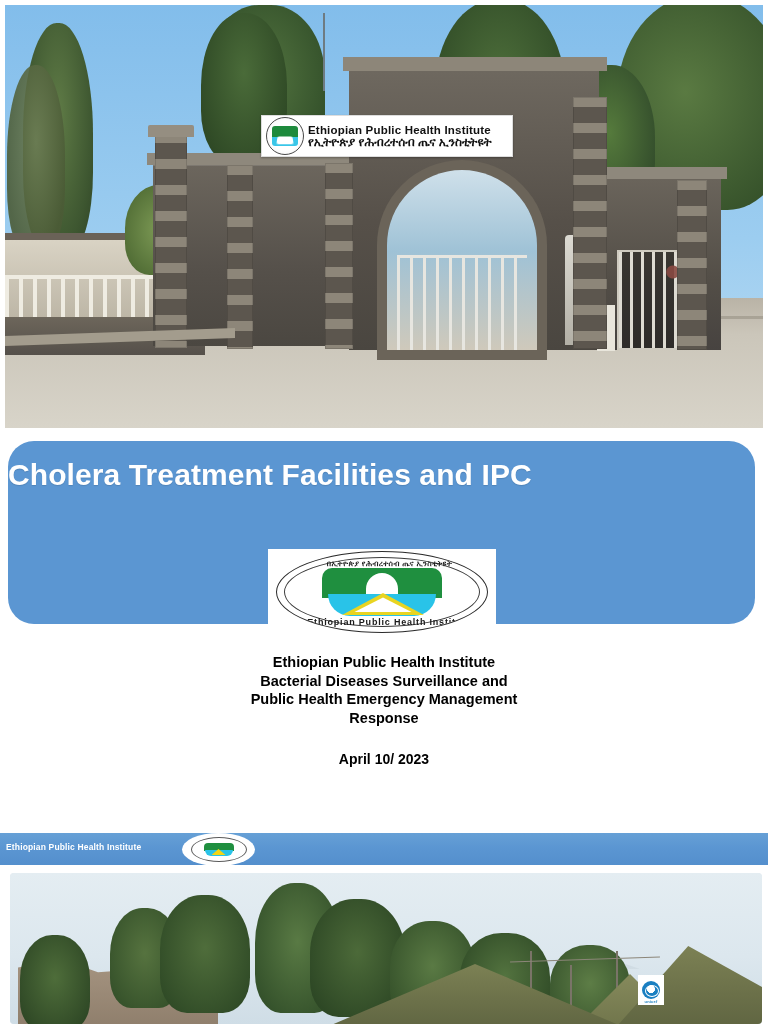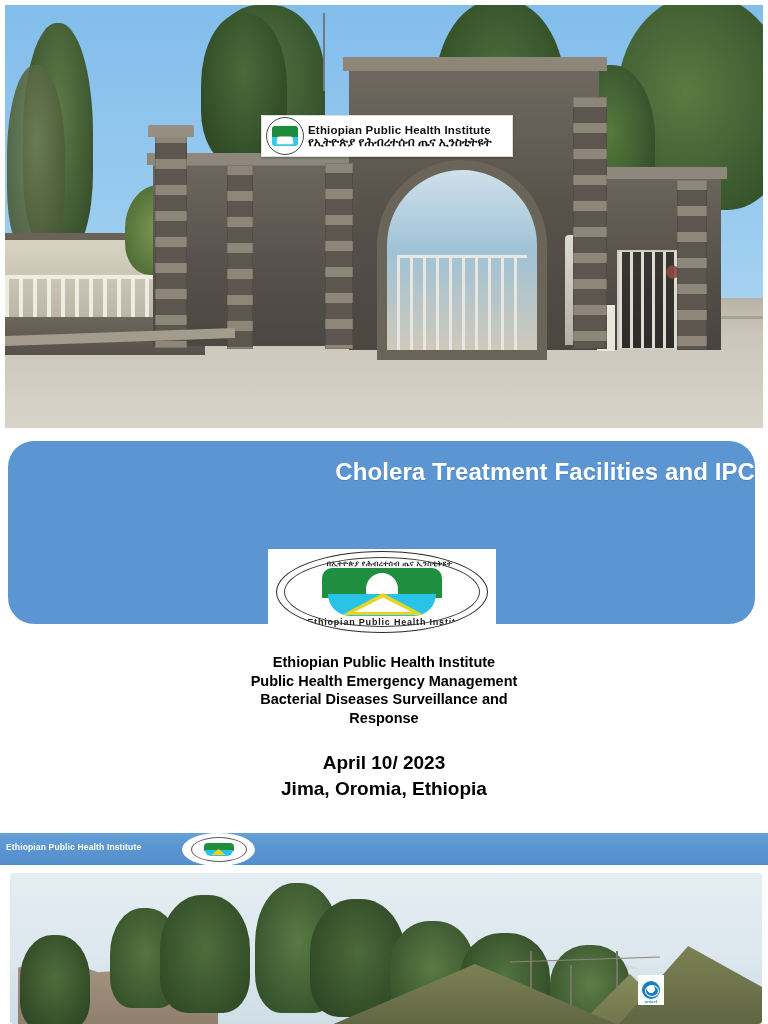--- a/index.html
+++ b/index.html
@@ -148,21 +148,21 @@
   .sign-en { font-size:11.5px; font-weight:bold; color:#111; letter-spacing:.2px; white-space:nowrap;}
   .sign-am { font-size:12px; font-weight:bold; color:#111; white-space:nowrap;}
 
   
   .title-banner {
     position:absolute; left:8px; top:441px; width:747px; height:183px;
     background:#5b96d2; border-radius:26px;
   }
   .slide-title {
     position:absolute; left:0; right:0; top:17px;
-    text-align:right; color:#ffffff; font-size:24px; font-weight:bold;
+    text-align:left; color:#ffffff; font-size:30px; font-weight:bold;
     letter-spacing:.1px; text-shadow:0 1px 1px rgba(0,0,0,.12);
   }
 
   
   .logo-box {
     position:absolute; left:268px; top:549px; width:228px; height:86px;
     background:#ffffff; display:flex; align-items:center; justify-content:center;
   }
   .logo-oval {
     position:relative; width:212px; height:82px; border-radius:50%;
@@ -205,21 +205,21 @@
   .logo-ring-top { top:7px; letter-spacing:.4px; }
   .logo-ring-bot { bottom:5px; letter-spacing:.8px; font-size:9px; }
 
   
   .org-block {
     position:absolute; left:0; right:0; top:653px; text-align:center;
     color:#000; font-size:14.5px; font-weight:bold; line-height:1.28;
   }
   .date-block {
     position:absolute; left:0; right:0; top:750px; text-align:center;
-    color:#000; font-size:19px; font-weight:bold; line-height:1.36;
+    color:#000; font-size:14px; font-weight:bold; line-height:1.36;
   }
 
   
   .footer-bar {
     position:absolute; left:0; top:833px; width:768px; height:32px;
     background:linear-gradient(180deg,#66a0d6 0%, #5b96d2 45%, #548fcd 100%);
   }
   .footer-label {
     position:absolute; left:6px; top:9px; color:#ffffff;
     font-size:8.5px; font-weight:bold; letter-spacing:.15px;
@@ -369,28 +369,27 @@
         <div class="core-water"></div>
         <div class="core-book-y"></div>
         <div class="core-book-w"></div>
       </div>
       <div class="logo-ring-bot">Ethiopian Public Health Institute</div>
     </div>
   </div>
 
   <div class="org-block">
     <div>Ethiopian Public Health Institute</div>
+    <div>Bacterial Diseases Surveillance and</div>
     <div>Public Health Emergency Management</div>
-    <div>Bacterial Diseases Surveillance and</div>
     <div>Response</div>
   </div>
 
   <div class="date-block">
     <div>April 10/ 2023</div>
-    <div>Jima, Oromia, Ethiopia</div>
   </div>
 
   <div class="footer-bar">
     <div class="footer-label">Ethiopian Public Health Institute</div>
   </div>
   <div class="footer-seal">
     <div class="footer-seal-oval">
       <div class="fs-core">
         <div class="fs-dome"></div>
         <div class="fs-water"></div>

